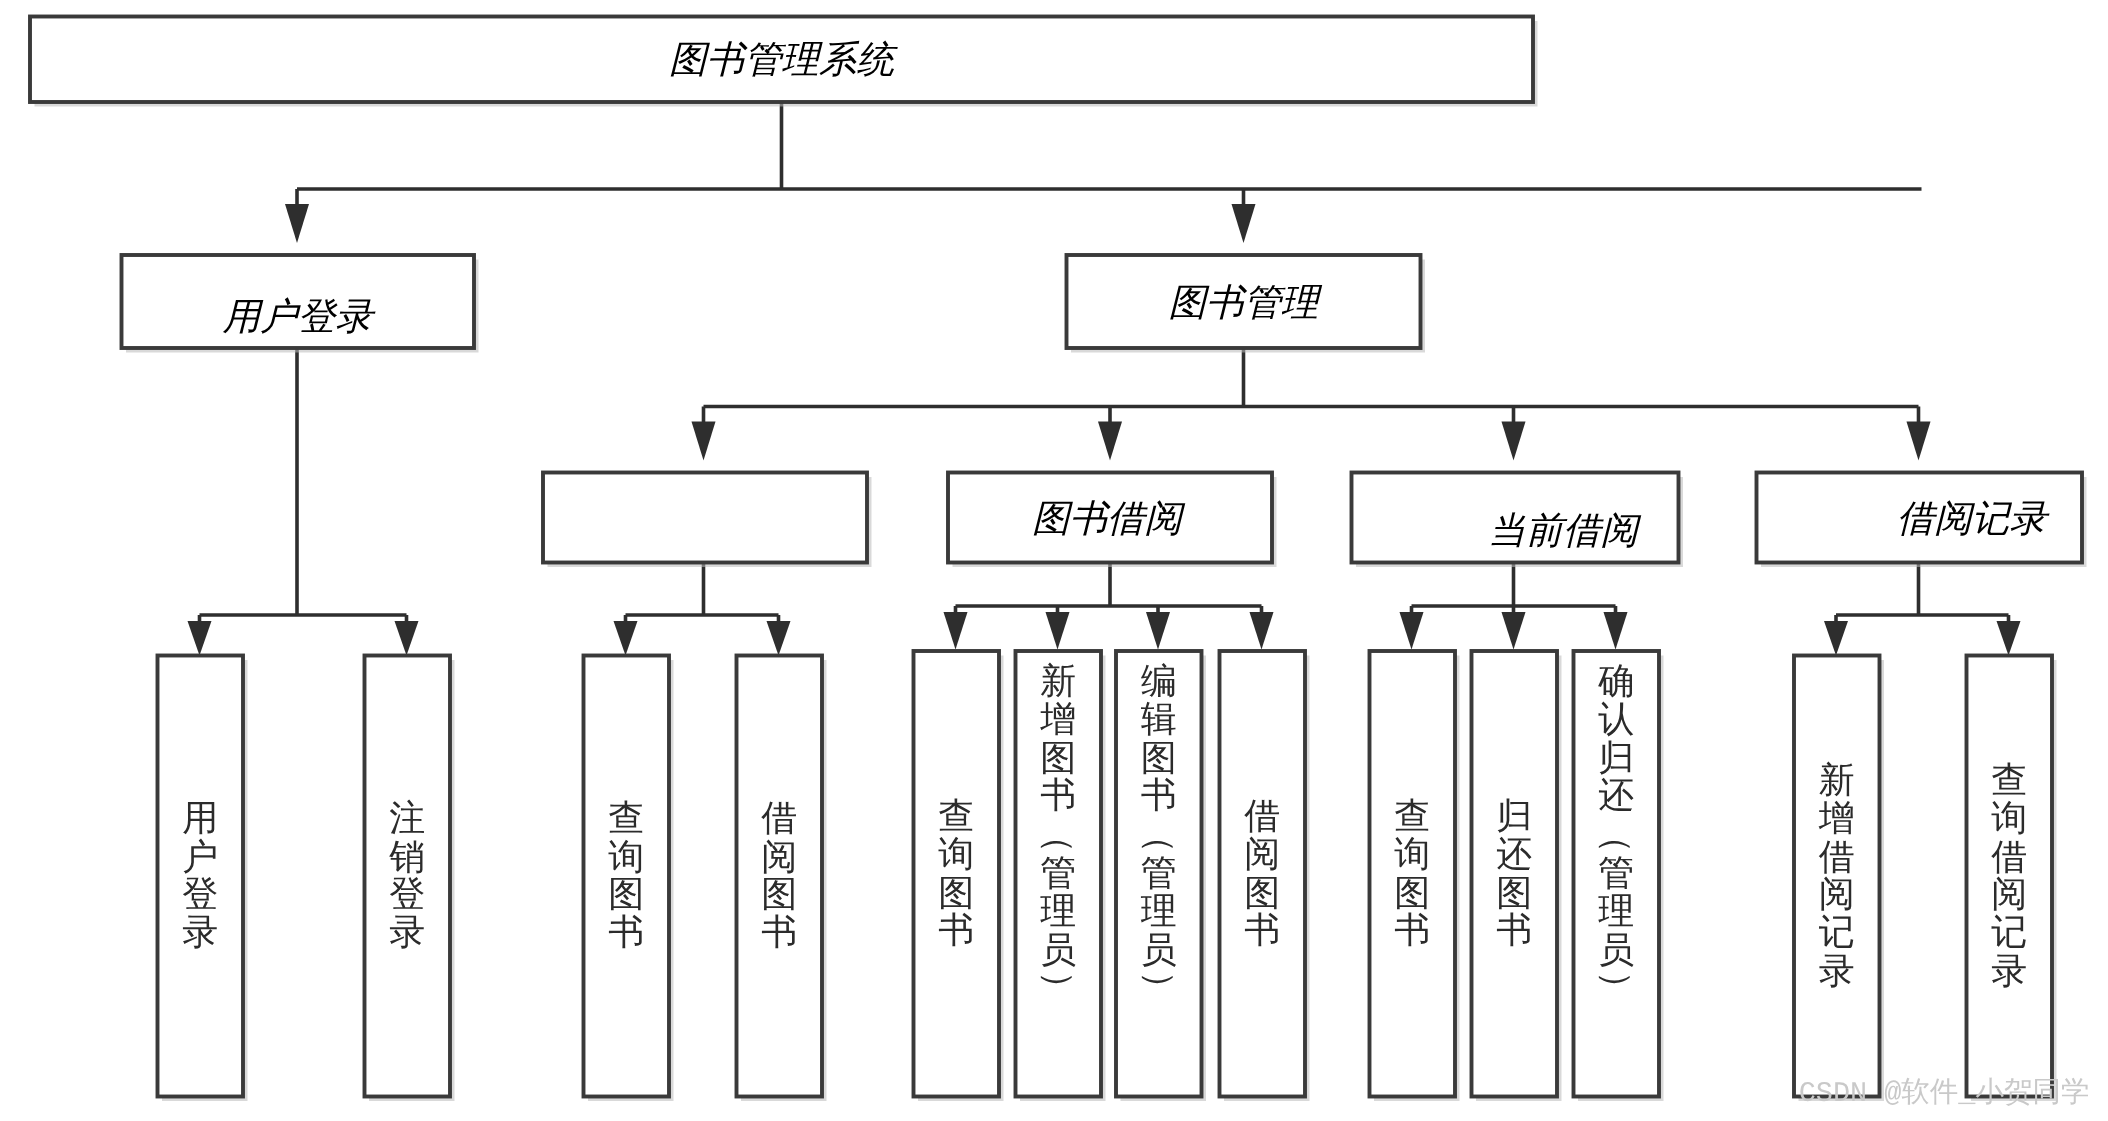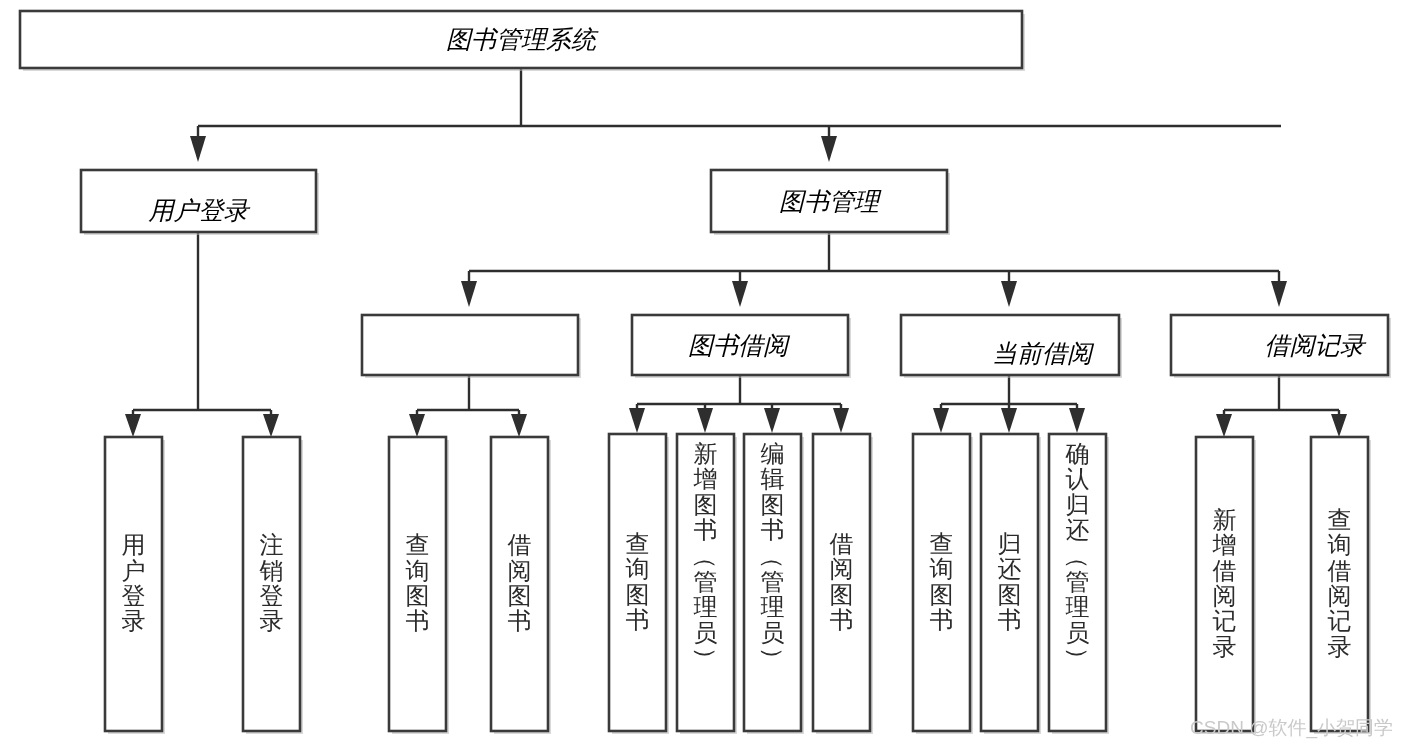--- a/index.html
+++ b/index.html
@@ -70,21 +70,21 @@
     font-family: "DejaVu Sans", "Liberation Sans", sans-serif;
     font-size: 25px;
     color: #000000;
     pointer-events: none;
     font-style: italic;
   }
   .watermark {
     position: absolute;
     right: 12px;
     bottom: 6px;
-    font-family: Liberation Sans, sans-serif;
+    font-family: Liberation Mono, monospace;
     font-size: 19px;
     color: #c9c9c9;
     white-space: nowrap;
     pointer-events: none;
   }
 </style>
 </head>
 <body>
 
 <div id="diagram-root">

